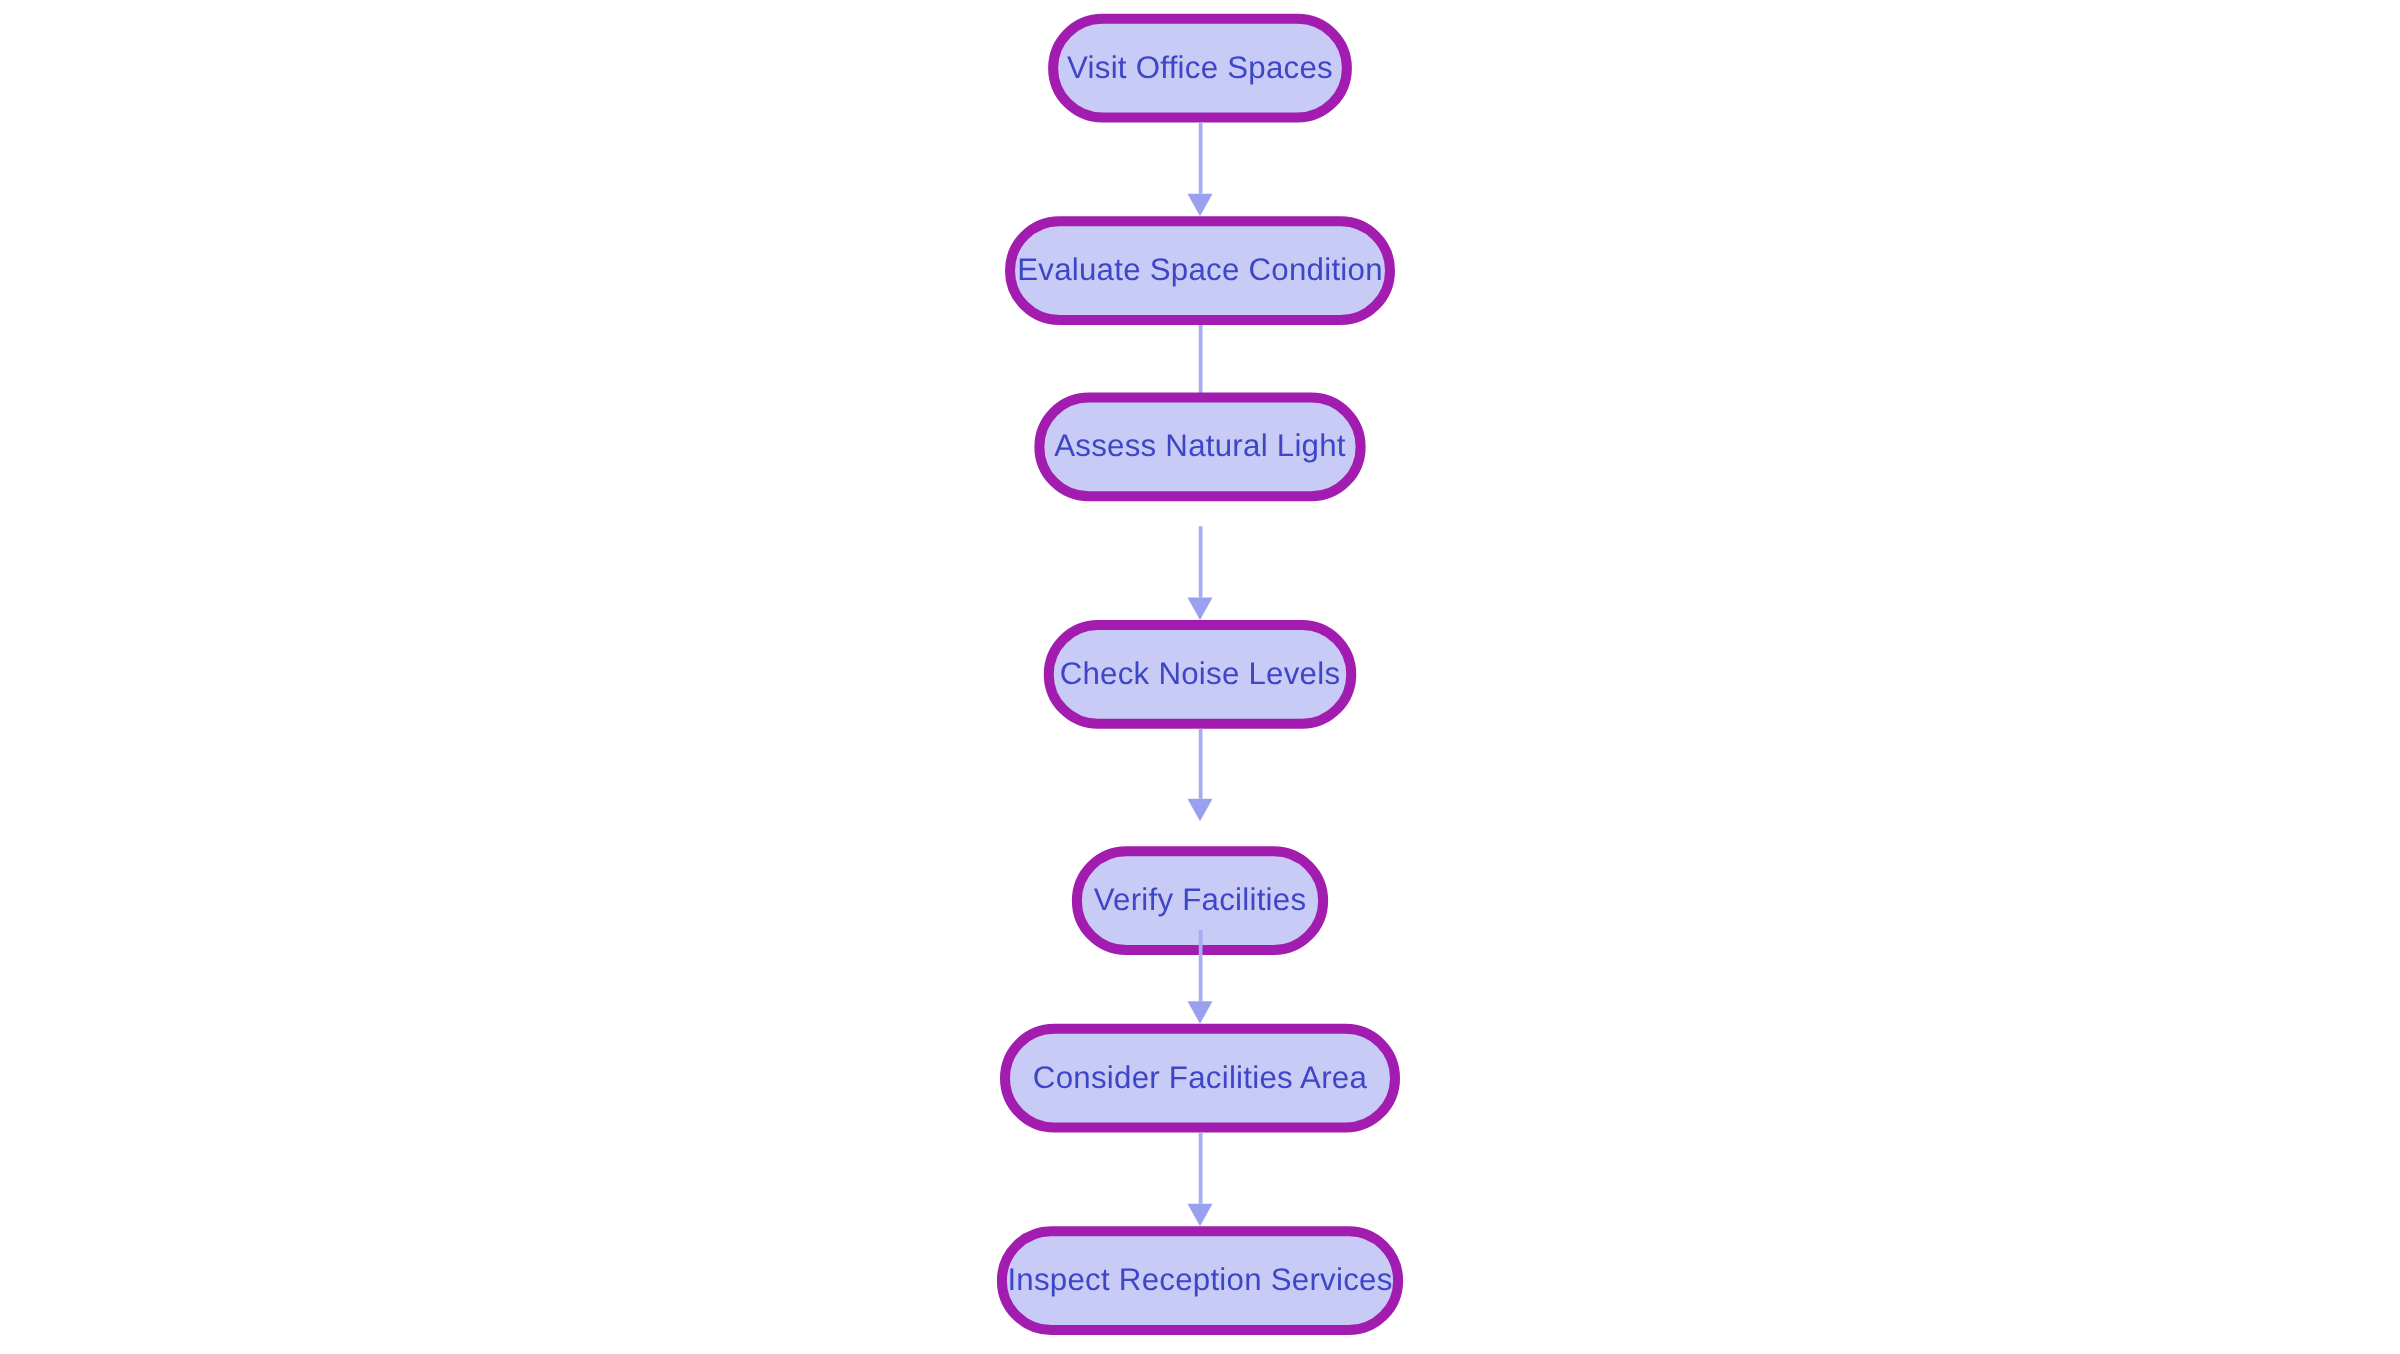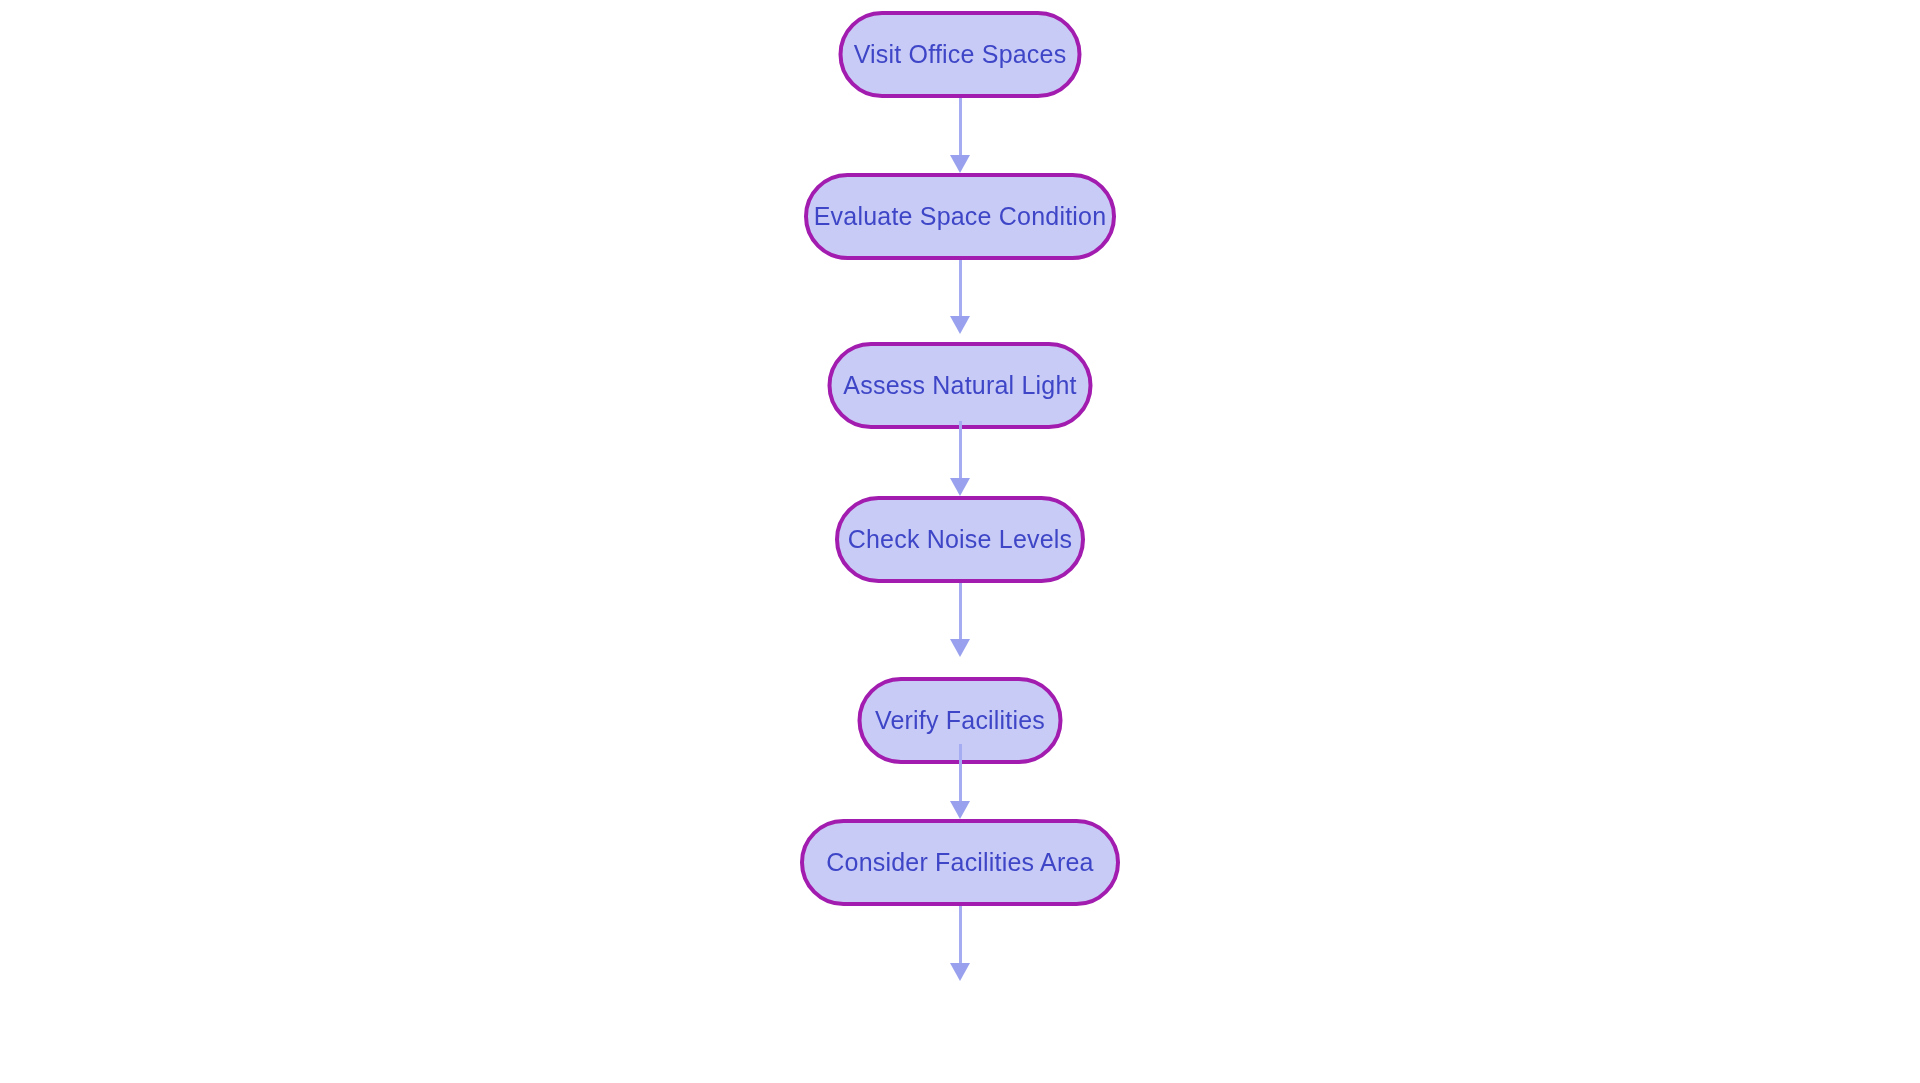--- a/index.html
+++ b/index.html
@@ -16,32 +16,32 @@
     font-family: "Liberation Sans", "DejaVu Sans", sans-serif;
   }
   .flow-node {
     position: absolute;
     left: 50%;
     transform: translateX(-50%);
     box-sizing: border-box;
     height: 87px;
     border-radius: 44px;
     background: #C8CBF5;
-    border: 4px solid #a21caf;
+    border: 8px solid #a21caf;
     display: flex;
     align-items: center;
     justify-content: center;
     color: #3E46C7;
     font-size: 25px;
     letter-spacing: 0.2px;
     white-space: nowrap;
   }
   .n1 { top: 11px;  width: 243px; }
   .n2 { top: 173px; width: 312px; }
-  .n3 { top: 342px; width: 265px; }
+  .n3 { top: 314px; width: 265px; }
   .n4 { top: 496px; width: 250px; }
   .n5 { top: 657px; width: 205px; margin-top: 20px; }
   .n6 { top: 819px; width: 320px; }
   .n7 { top: 981px; width: 325px; }
 
   .arrow {
     position: absolute;
     left: 50%;
     transform: translateX(-50%);
     width: 20px;
@@ -108,14 +108,15 @@
     <div class="head"></div>
   </div>
 
   <div class="flow-node n6">Consider Facilities Area</div>
 
   <div class="arrow a6">
     <div class="shaft"></div>
     <div class="head"></div>
   </div>
 
+  <div class="flow-node n7">Inspect Reception Services</div>
 
 </div>
 
 </body></html>

